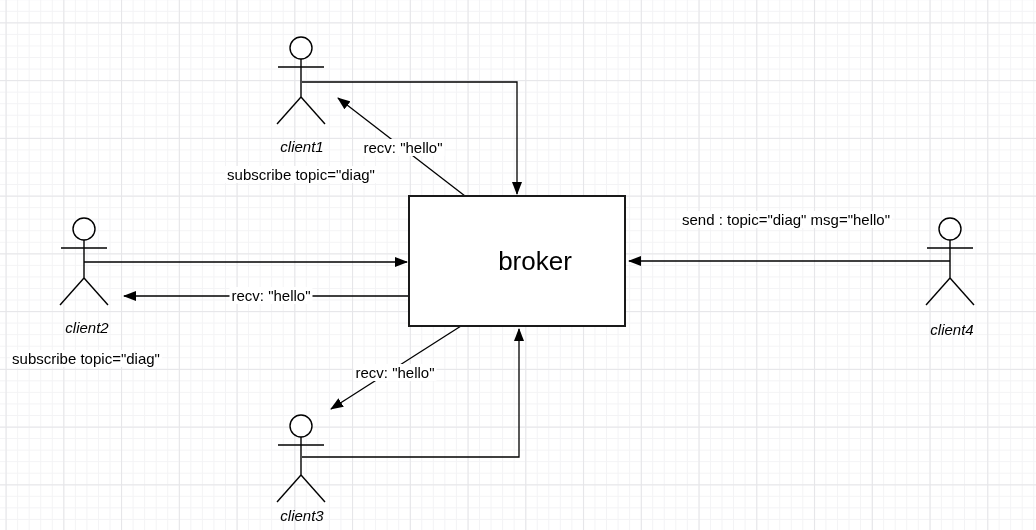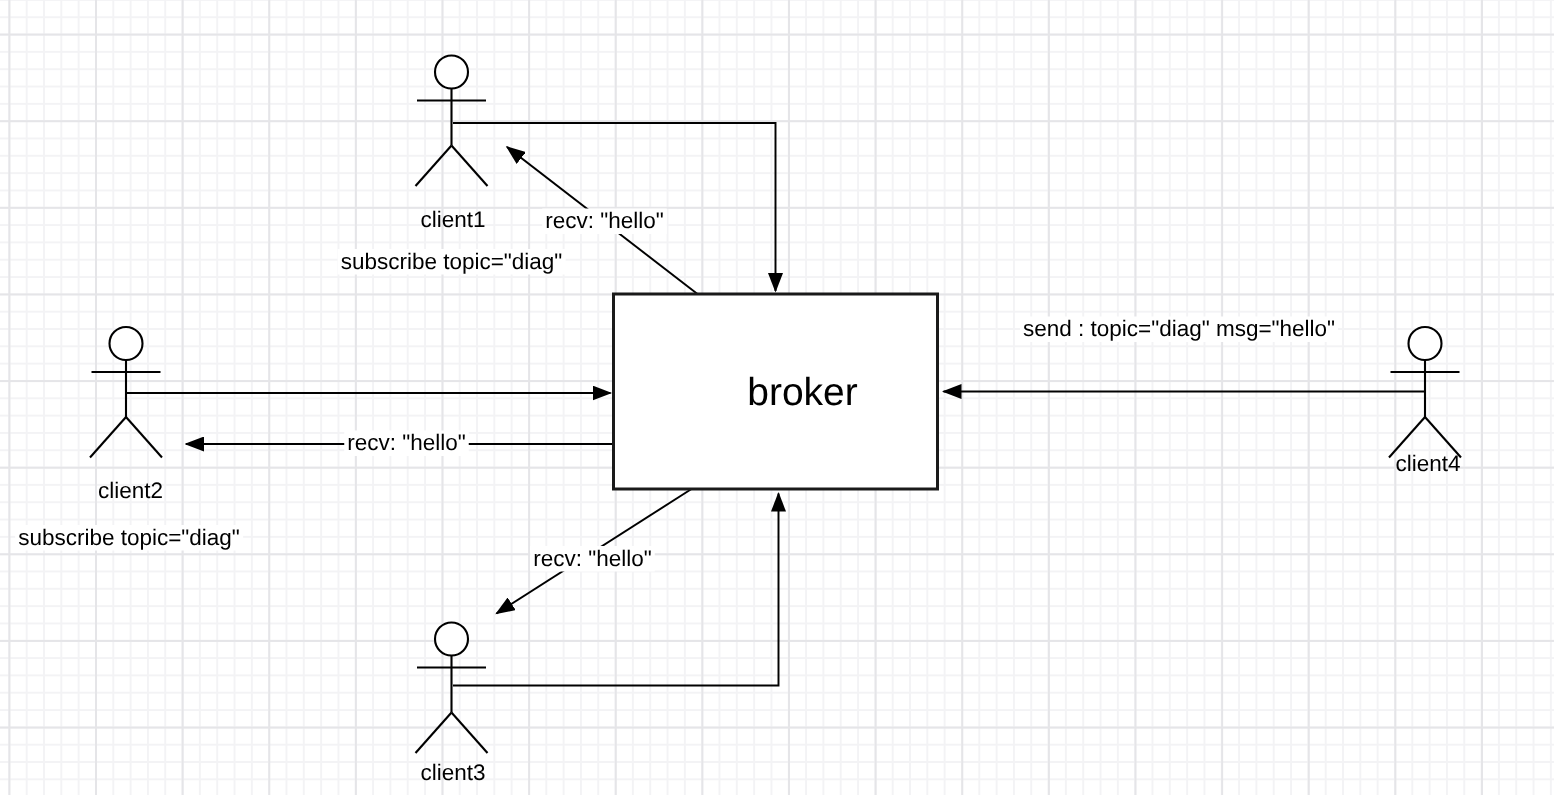--- a/index.html
+++ b/index.html
@@ -58,21 +58,21 @@
     line-height: 17px;
     color: #000000;
     white-space: nowrap;
     transform: translateX(-50%);
     text-align: center;
   }
   .edge-lbl {
     background: #ffffff;
     padding: 0 2px;
   }
-  .node-lbl { background: transparent; }
+  .node-lbl { background: transparent; font-style: italic; }
   .broker-lbl {
     position: absolute;
     left: 409px;
     top: 247px;
     width: 252px;
     text-align: center;
     font-size: 26px;
     line-height: 28px;
     color: #000000;
     white-space: nowrap;
@@ -127,21 +127,21 @@
       <line x1="-23" y1="19" x2="23" y2="19"></line>
       <line x1="0" y1="49" x2="-24" y2="76"></line>
       <line x1="0" y1="49" x2="24" y2="76"></line>
     </g>
   </svg>
 
   <div class="broker-lbl">broker</div>
   <div class="lbl node-lbl" style="left:302px; top:138px;">client1</div>
   <div class="lbl node-lbl" style="left:87px; top:319px;">client2</div>
   <div class="lbl node-lbl" style="left:302px; top:507px;">client3</div>
-  <div class="lbl node-lbl" style="left:952px; top:301px;">client4</div>
+  <div class="lbl node-lbl" style="left:952px; top:321px;">client4</div>
 
   <div class="lbl edge-lbl" style="left:301px; top:166px;">subscribe topic="diag"</div>
   <div class="lbl edge-lbl" style="left:86px; top:350px;">subscribe topic="diag"</div>
   <div class="lbl edge-lbl" style="left:786px; top:211px;">send : topic="diag" msg="hello"</div>
   <div class="lbl edge-lbl" style="left:403px; top:139px;">recv: "hello"</div>
   <div class="lbl edge-lbl" style="left:271px; top:287px;">recv: "hello"</div>
   <div class="lbl edge-lbl" style="left:395px; top:364px;">recv: "hello"</div>
 
 </div>
 

